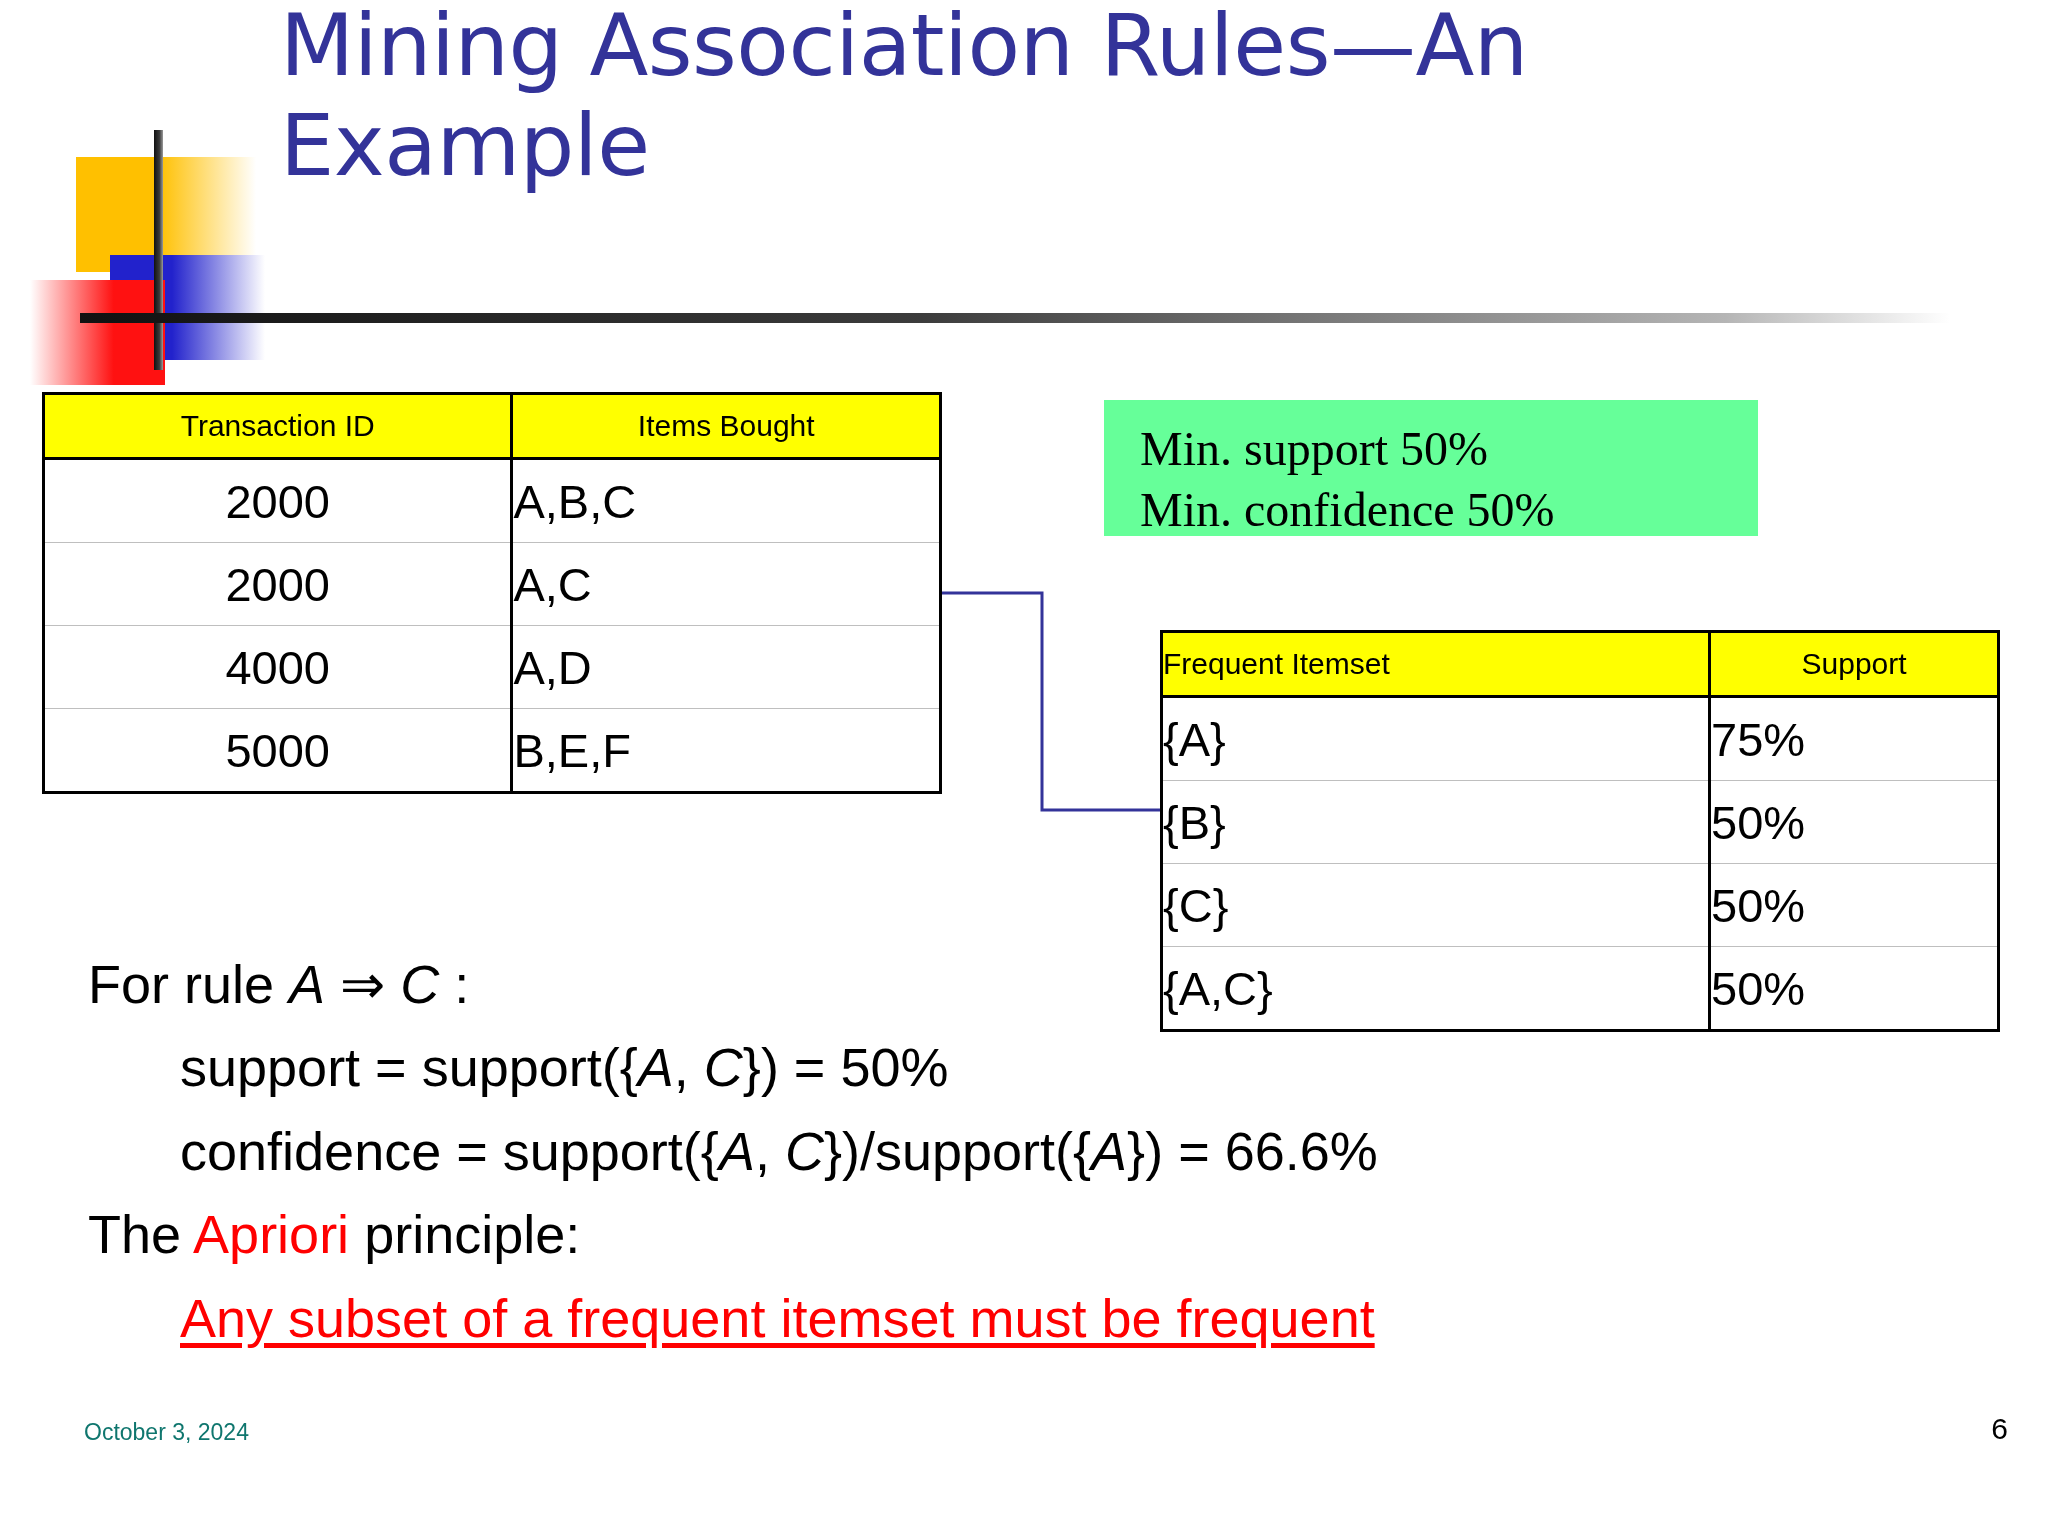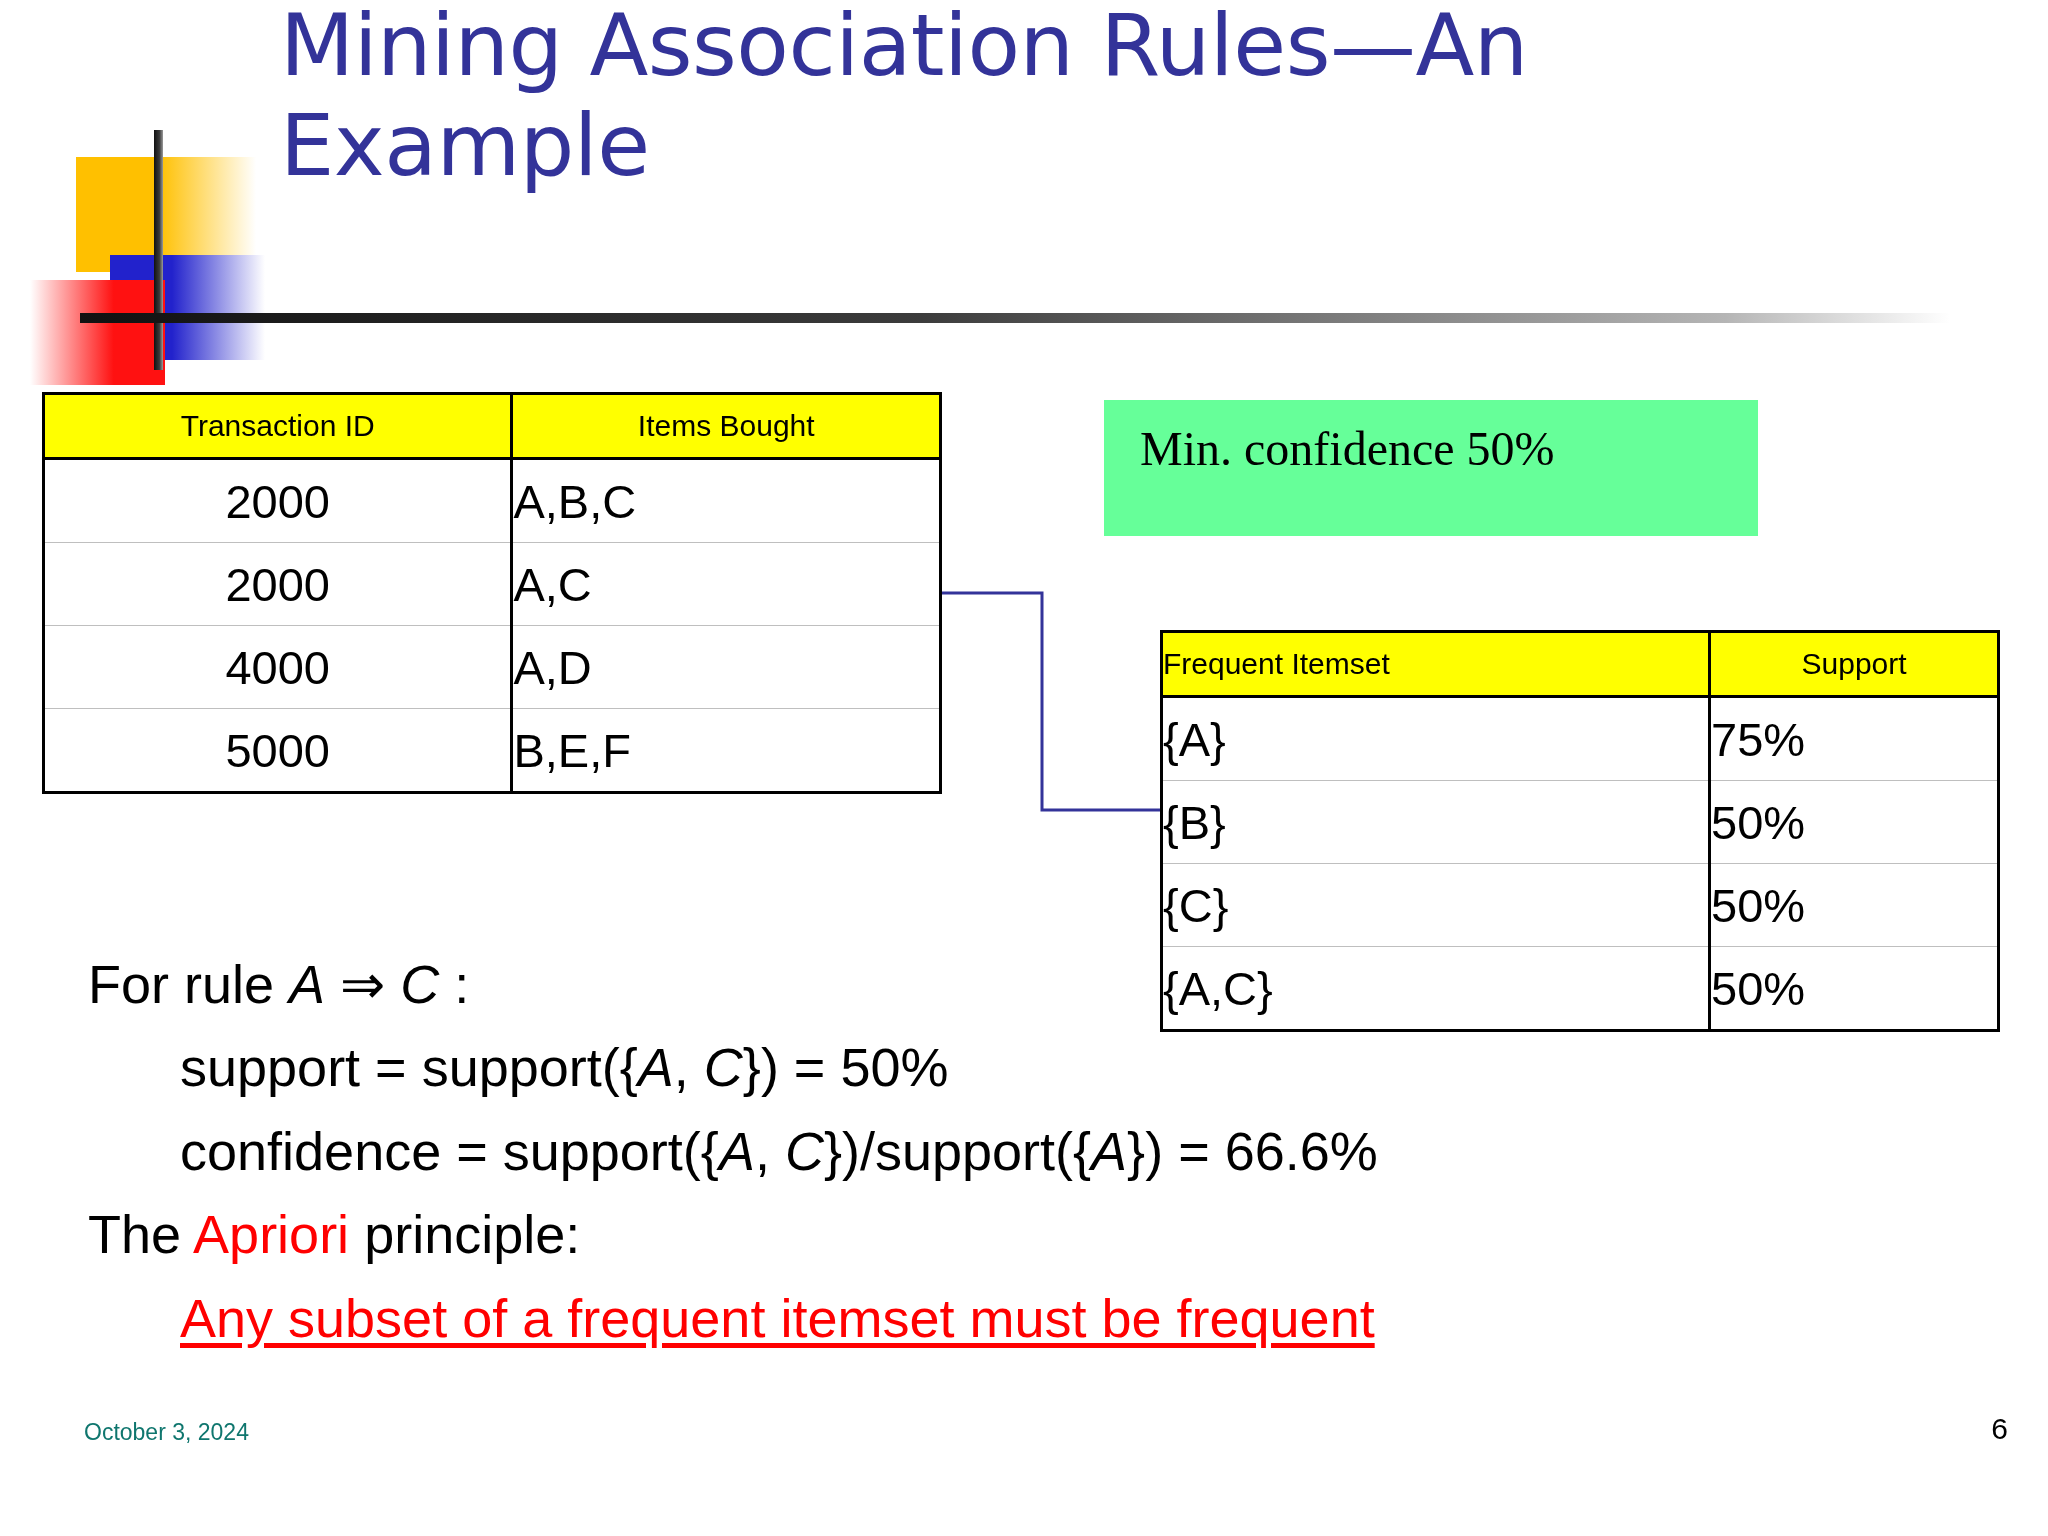--- a/index.html
+++ b/index.html
@@ -202,20 +202,21 @@
         <td class="cell lft pad-l outer-r mid-l">A,D</td>
       </tr>
       <tr>
         <td class="cell ctr outer-l outer-b">5000</td>
         <td class="cell lft pad-l outer-r outer-b mid-l">B,E,F</td>
       </tr>
     </tbody>
   </table>
 
   <div id="minbox">
+    <div>Min. support 50%</div>
     <div>Min. confidence 50%</div>
   </div>
 
   <div id="connector">
     <svg width="320" height="300" viewBox="0 0 320 300" xmlns="http://www.w3.org/2000/svg">
       <polyline points="42,33 142,33 142,250 282,250" fill="none" stroke="#333399" stroke-width="3"></polyline>
       <polygon points="282,236 312,250 282,264" fill="#333399"></polygon>
     </svg>
   </div>
 

